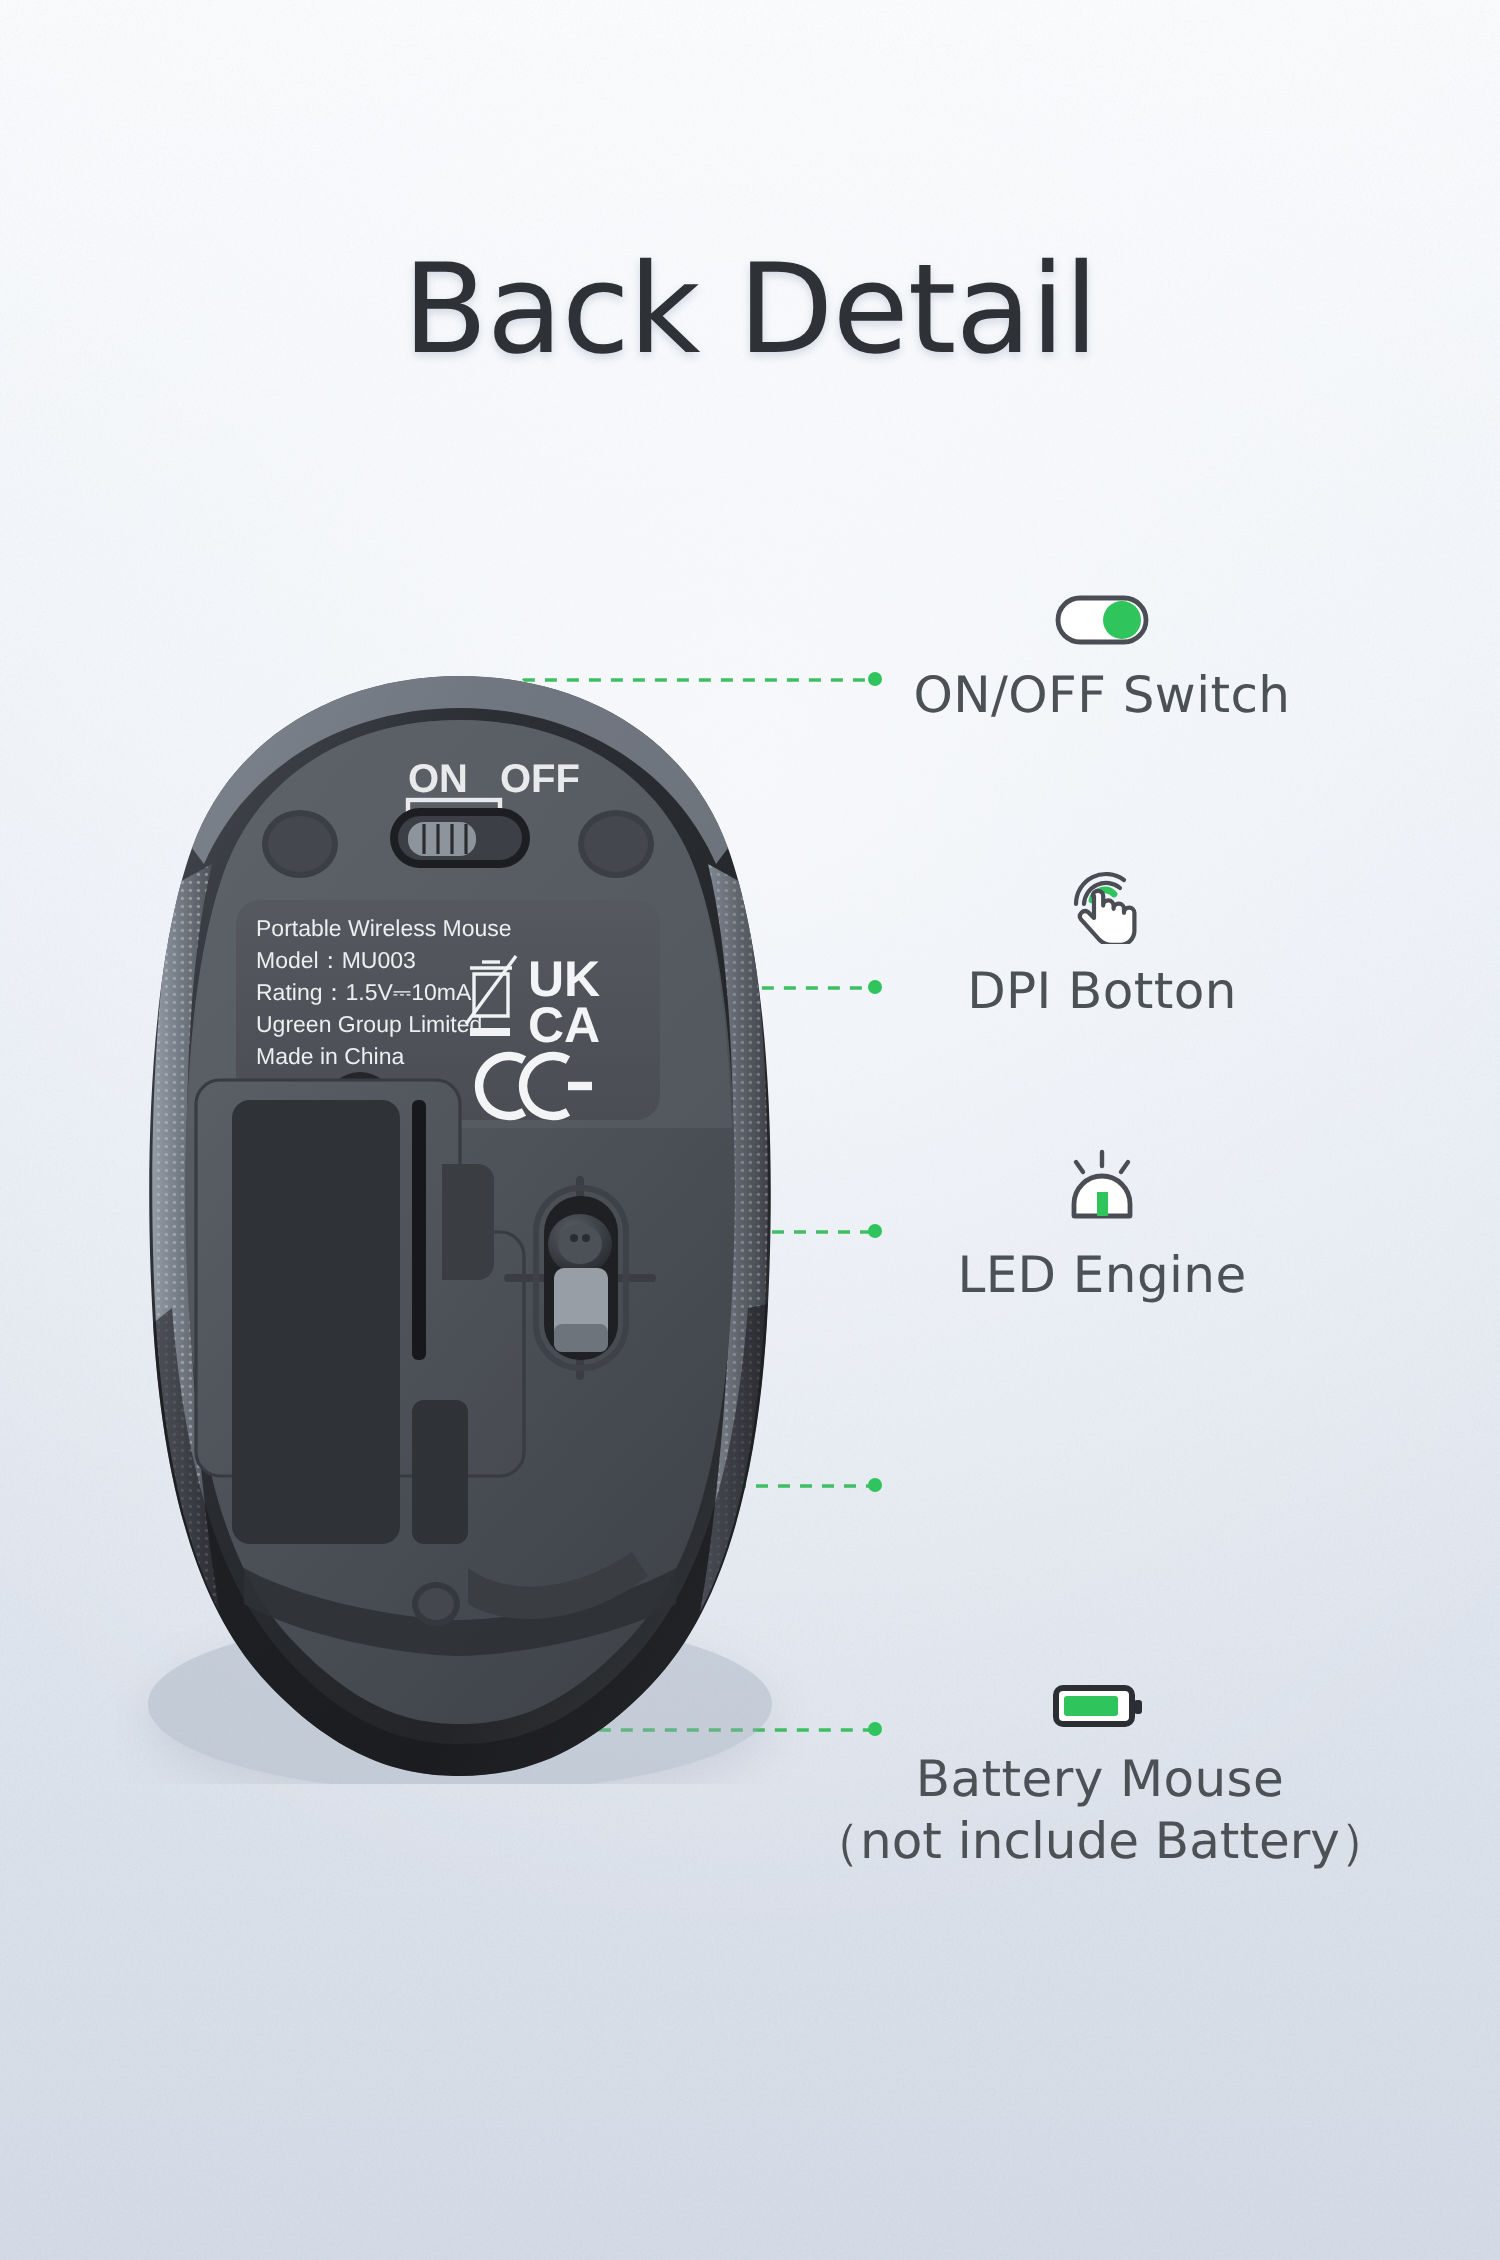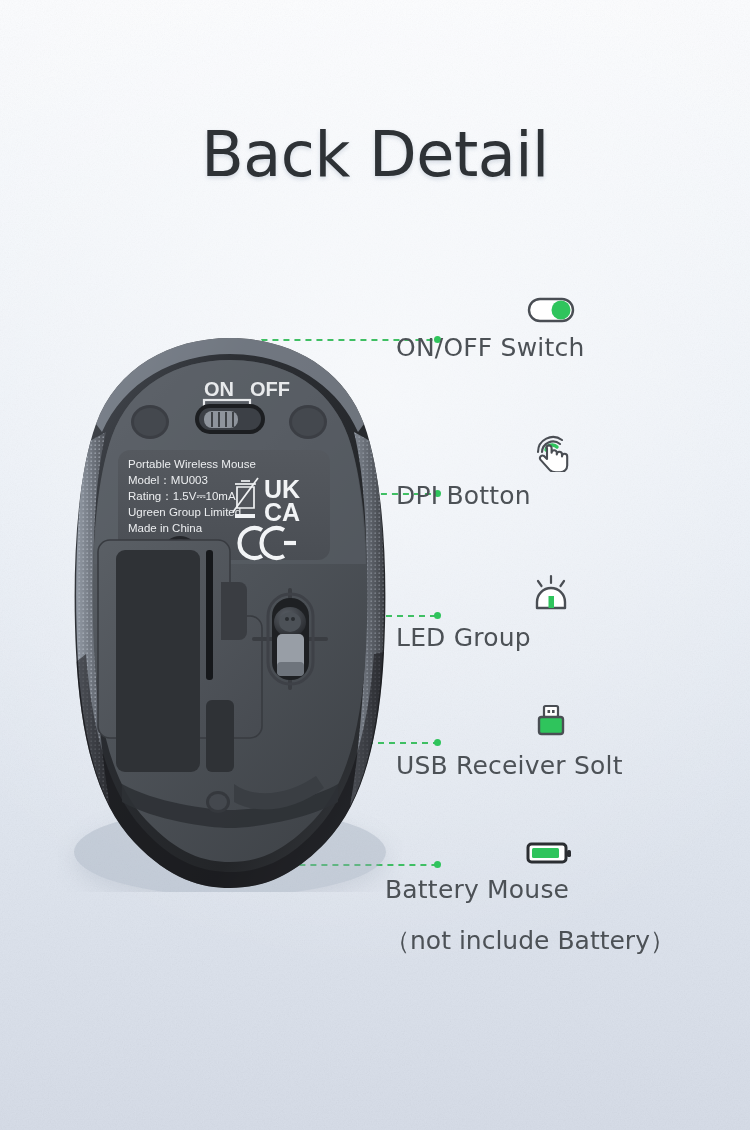--- a/index.html
+++ b/index.html
@@ -34,29 +34,29 @@
     text-align:center;
     font-size:62px;
     font-weight:400;
     letter-spacing:-0.5px;
     color:#2e3236;
     font-family:"DejaVu Sans","Liberation Sans",sans-serif;
     text-shadow:0 2px 4px rgba(120,135,160,.28);
   }
 
   
-  .callout{position:absolute;}
+  .callout{position:absolute;text-align:center;}
   .callout .ico{height:42px;display:flex;align-items:flex-end;justify-content:center;margin-bottom:9px;}
   .callout .lbl{
     font-size:25px;color:#4c5156;font-weight:400;white-space:nowrap;
     font-family:"DejaVu Sans","Liberation Sans",sans-serif;
     letter-spacing:.2px;
   }
   .callout .lbl2{
-    font-size:25px;color:#4c5156;font-weight:400;white-space:nowrap;margin-top:20px;
+    font-size:25px;color:#4c5156;font-weight:400;white-space:nowrap;margin-top:0;
     font-family:"DejaVu Sans","Liberation Sans",sans-serif;
   }
 
   #c-switch{left:396px;top:282px;width:310px;}
   #c-dpi   {left:396px;top:430px;width:310px;}
   #c-led   {left:396px;top:572px;width:310px;}
   #c-usb   {left:396px;top:700px;width:310px;}
   #c-bat   {left:385px;top:824px;width:330px;}
 
   
@@ -316,34 +316,23 @@
       <svg width="44" height="40" viewBox="0 0 44 40">
         <g stroke="#4a4e54" stroke-width="2.2" stroke-linecap="round" fill="none">
           <line x1="22" y1="2" x2="22" y2="9"></line>
           <line x1="9" y1="7" x2="12.5" y2="12"></line>
           <line x1="35" y1="7" x2="31.5" y2="12"></line>
         </g>
         <path d="M8,34 v-6 a14,14 0 0,1 28,0 v6 z" fill="#ffffff" stroke="#4a4e54" stroke-width="2.4" stroke-linejoin="round"></path>
         <rect x="19.5" y="22" width="5.5" height="12" fill="#2fc45c"></rect>
       </svg>
     </div>
-    <div class="lbl">LED Group</div>
+    <div class="lbl">LED Engine</div>
   </div>
 
-  <div class="callout" id="c-usb">
-    <div class="ico">
-      <svg width="40" height="40" viewBox="0 0 40 40">
-        <rect x="13" y="4" width="14" height="11" rx="1.5" fill="#ffffff" stroke="#4a4e54" stroke-width="2.2"></rect>
-        <rect x="16.5" y="8" width="2.6" height="3" fill="#4a4e54"></rect>
-        <rect x="21" y="8" width="2.6" height="3" fill="#4a4e54"></rect>
-        <rect x="8" y="15" width="24" height="17" rx="2.5" fill="#2fc45c" stroke="#4a4e54" stroke-width="2.4"></rect>
-      </svg>
-    </div>
-    <div class="lbl">USB Receiver Solt</div>
-  </div>
 
   <div class="callout" id="c-bat">
     <div class="ico">
       <svg width="48" height="26" viewBox="0 0 48 26">
         <rect x="2" y="4" width="38" height="18" rx="3.5" fill="#ffffff" stroke="#2b2e32" stroke-width="3"></rect>
         <rect x="6" y="8" width="27" height="10" rx="1.5" fill="#2fc45c"></rect>
         <rect x="41" y="10" width="4" height="7" rx="1.6" fill="#2b2e32"></rect>
       </svg>
     </div>
     <div class="lbl">Battery Mouse</div>

